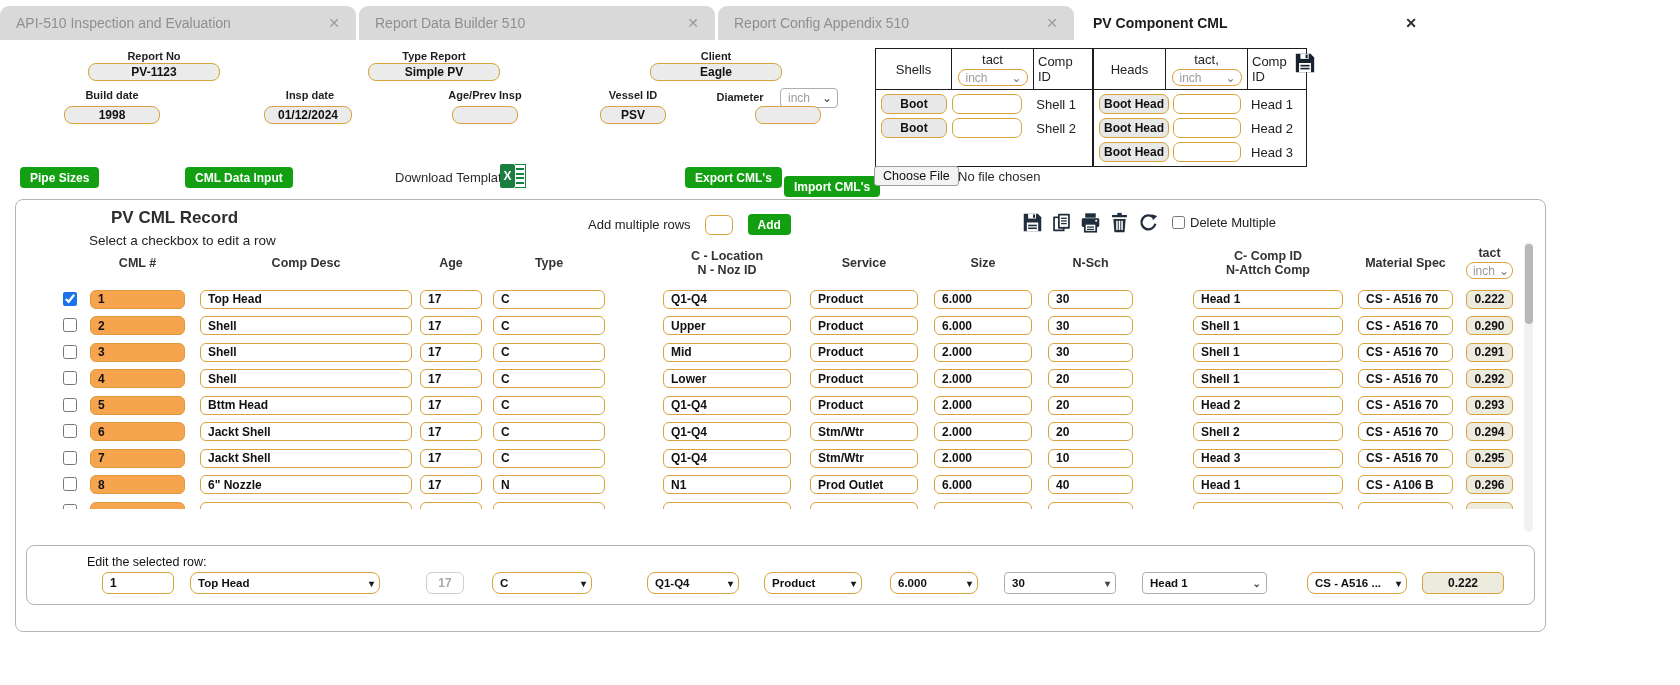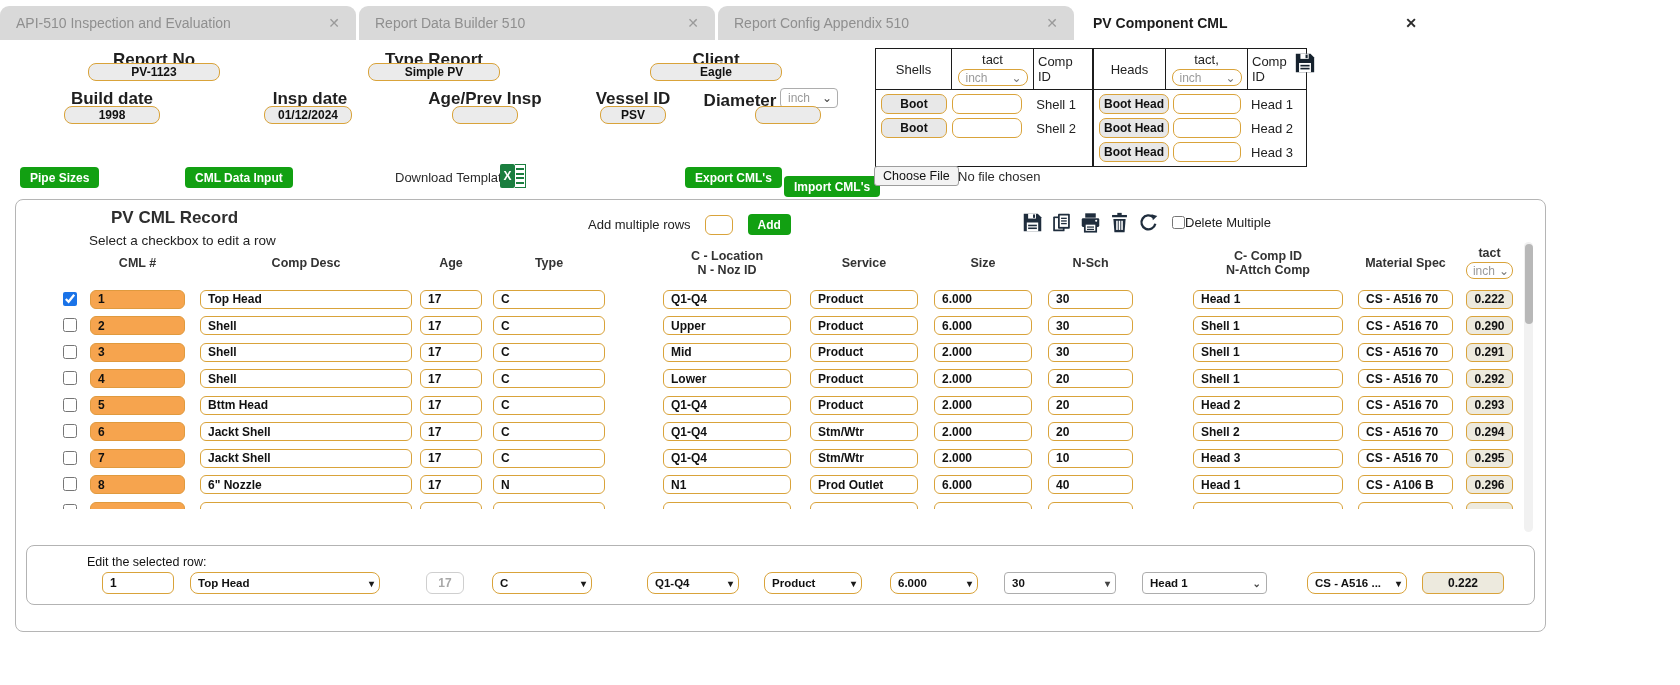--- a/index.html
+++ b/index.html
@@ -8,21 +8,21 @@
 
   
   .tabbar { position:absolute; left:0; top:6px; display:flex; gap:3px; }
   .tab { width:356px; height:34px; background:#d9d9d9; border-radius:9px 9px 0 0;
          display:flex; align-items:center; padding:0 16px; color:#8f8f8f; font-size:14px; cursor:default; }
   .tab .x { margin-left:auto; color:#9a9a9a; font-size:14px; }
   .tab.active { background:#fff; color:#1c1c1c; font-weight:700; }
   .tab.active .x { color:#2b2b2b; }
 
   
-  .flabel { position:absolute; font-size:17px; font-weight:700; color:#1f1f1f; text-align:center; }
+  .flabel { position:absolute; font-size:11px; font-weight:700; color:#1f1f1f; text-align:center; }
   .finput { position:absolute; height:18px; background:#ebebeb; border:1.5px solid #d9a33a; border-radius:8px;
             font-family:inherit; font-size:12px; font-weight:700; color:#111; text-align:center; outline:none; }
 
   
   .sel { display:flex; align-items:center; background:#fff; border:1.5px solid #d9a33a; border-radius:8px;
          height:19px; padding:0 5px 0 7px; font-size:11.5px; font-weight:700; color:#111; }
   .sel .sel-t { flex:1; overflow:hidden; white-space:nowrap; }
   .sel .chev { color:#1a1a1a; font-size:10px; margin-left:3px; }
   .sel.unit { color:#9a9a9a; font-weight:400; font-size:12px; }
   .sel.unit .chev { color:#777; font-size:12px; line-height:8px; }
@@ -61,21 +61,21 @@
            border:1px solid #b5b5b5; border-radius:8px; background:#fff;text-decoration:underline; }
   .panel-title { position:absolute; left:95px; top:8px; font-size:17px; font-weight:700; color:#2e2e2e; }
   .panel-sub { position:absolute; left:73px; top:33px; font-size:13.5px; color:#222; }
   .addwrap { position:absolute; left:572px; top:14px; display:flex; align-items:center; }
   .addwrap .lbl { font-size:13px; color:#222; margin-right:14px; }
   .add-input { width:28px; height:20px; border:1.5px solid #d9a33a; border-radius:6px; outline:none;
                font-family:inherit; font-size:12px; text-align:center; }
   .iconrow { position:absolute; left:1005px; top:11px; display:flex; align-items:center; gap:7px; }
   .icon-btn { width:22px; height:22px; display:flex; align-items:center; justify-content:center;
               background:none; border:none; cursor:pointer; padding:0; }
-  .iconrow .dm { display:flex; align-items:center; margin-left:6px; font-size:13px; color:#222; }
+  .iconrow .dm { display:flex; align-items:center; margin-left:6px; font-size:13px; color:#222; gap:5px; }
 
   
   .hdr-row, .trow { display:flex; align-items:center; }
   .cc-cb   { width:14px;  margin-left:47px; display:flex; justify-content:center; }
   .cc-cml  { width:95px;  margin-left:13px; }
   .cc-desc { width:212px; margin-left:15px; }
   .cc-age  { width:62px;  margin-left:8px; }
   .cc-type { width:112px; margin-left:11px; }
   .cc-loc  { width:128px; margin-left:58px; }
   .cc-svc  { width:108px; margin-left:19px; }

